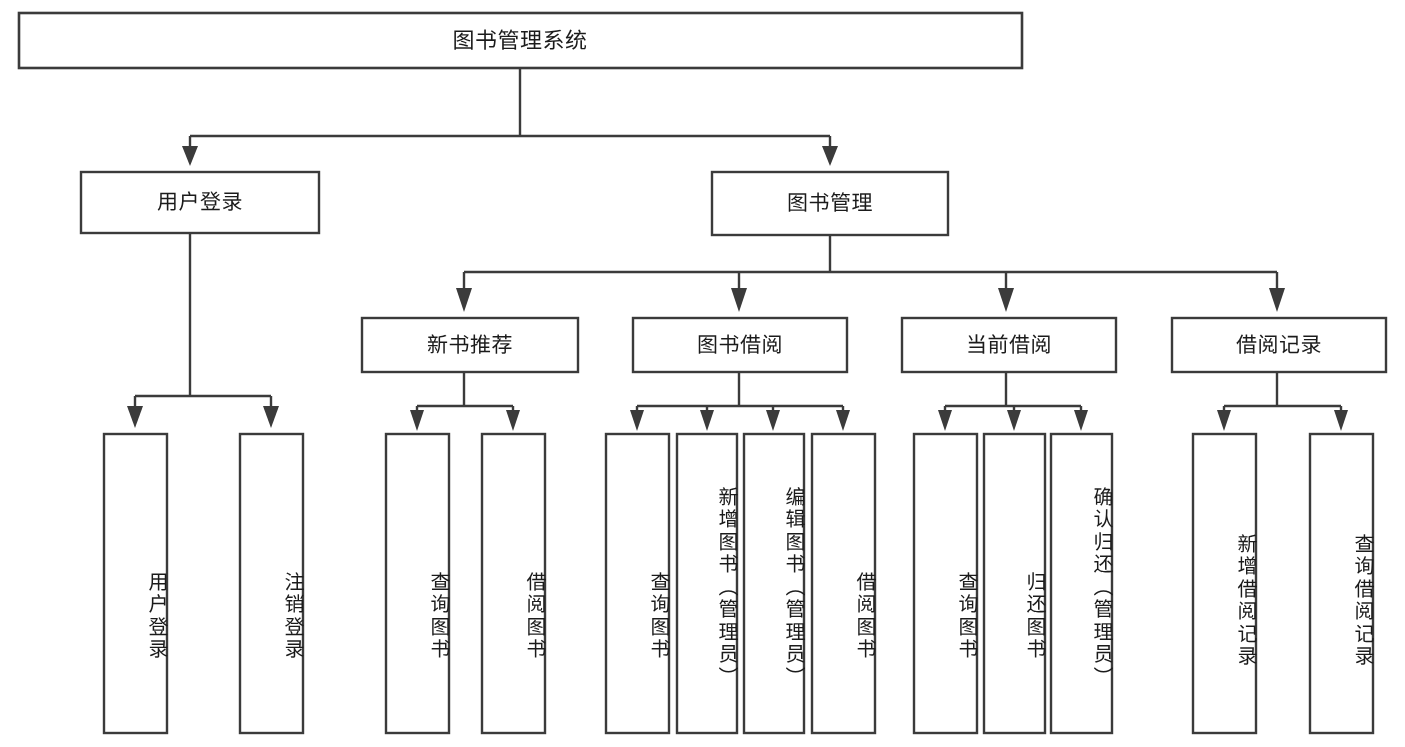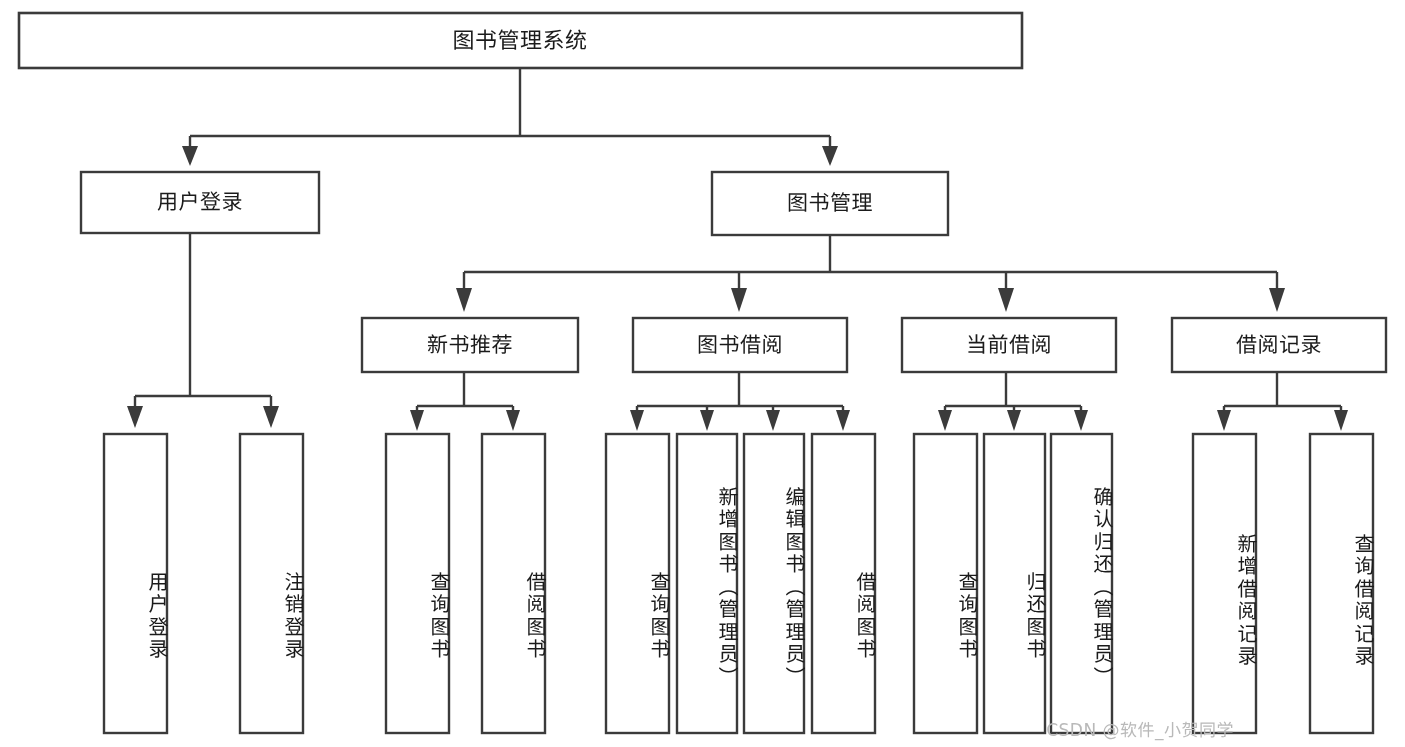--- a/index.html
+++ b/index.html
@@ -215,14 +215,13 @@
   <div class="leaf-label" style="left:744px; top:434px; width:60px; height:299px; padding-top:8px;">编辑图书（管理员）</div>
   <div class="leaf-label" style="left:812px; top:434px; width:63px; height:299px; padding-top:64px;">借阅图书</div>
 
   <div class="leaf-label" style="left:914px; top:434px; width:63px; height:299px; padding-top:64px;">查询图书</div>
   <div class="leaf-label" style="left:984px; top:434px; width:61px; height:299px; padding-top:64px;">归还图书</div>
   <div class="leaf-label" style="left:1051px; top:434px; width:61px; height:299px; padding-top:8px;">确认归还（管理员）</div>
 
   <div class="leaf-label" style="left:1193px; top:434px; width:63px; height:299px; padding-top:34px;">新增借阅记录</div>
   <div class="leaf-label" style="left:1310px; top:434px; width:63px; height:299px; padding-top:34px;">查询借阅记录</div>
 
-  <div class="watermark">CSDN @软件_小贺同学</div>
 </div>
 
 </body></html>

